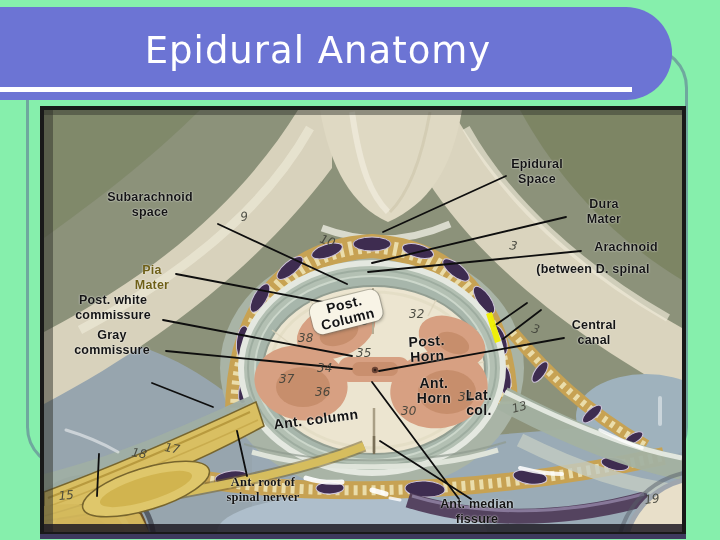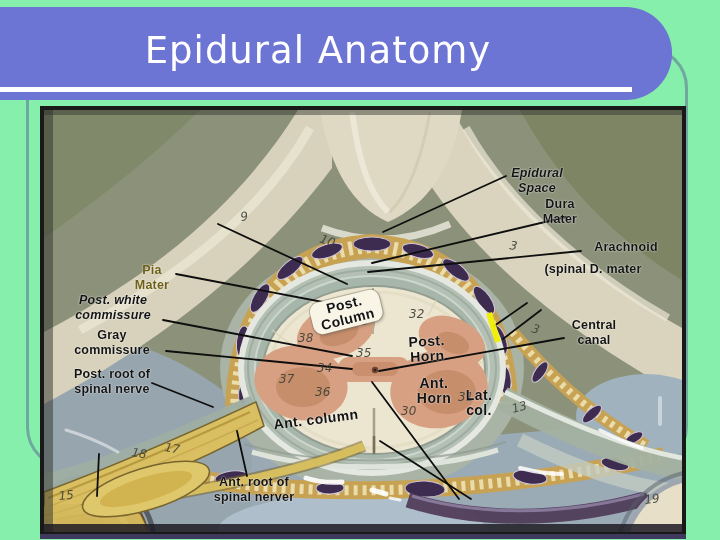--- a/index.html
+++ b/index.html
@@ -215,53 +215,57 @@
       <text x="458" y="401" class="hand">31</text>
       <text x="513" y="413" transform="rotate(-15 513 413)" class="hand">13</text>
       <text x="531" y="332" transform="rotate(15 531 332)" class="hand">3</text>
       <text x="164" y="451" transform="rotate(10 164 451)" class="hand">17</text>
       <text x="131" y="456" transform="rotate(10 131 456)" class="hand">18</text>
       <text x="59" y="500" transform="rotate(-5 59 500)" class="hand">15</text>
       <text x="645" y="504" transform="rotate(-8 645 504)" class="hand">19</text>
     </svg>
 
   <div class="label-layer">
+      <div class="fig-label" style="left: 150px; top: 190px; transform: translateX(-50%);">
+        <div>Subarachnoid</div>
+        <div>space</div>
+      </div>
       <div class="fig-label" style="left: 152px; top: 263px; transform: translateX(-50%); color: rgb(110, 95, 23);">
         <div>Pia</div>
         <div>Mater</div>
       </div>
-      <div class="fig-label" style="left: 113px; top: 293px; transform: translateX(-50%); font-style: italic;">
+      <div class="fig-label" style="left: 113px; top: 293px; transform: translateX(-50%);">
         <div>Post. white</div>
         <div>commissure</div>
       </div>
       <div class="fig-label" style="left: 112px; top: 328px; transform: translateX(-50%);">
         <div>Gray</div>
         <div>commissure</div>
       </div>
-      <div class="fig-label" style="left: 112px; top: 367px; transform: translateX(-50%);">
-        <div>Post. root of</div>
-        <div>spinal nerve</div>
-      </div>
-      <div class="fig-label" style="left: 254px; top: 475px; transform: translateX(-50%);">
+      <div class="fig-label" style="left: 263px; top: 475px; transform: translateX(-50%); font-family: Liberation Serif, serif;">
         <div>Ant. root of</div>
         <div>spinal nerver</div>
       </div>
-      <div class="fig-label" style="left: 537px; top: 166px; transform: translateX(-50%); font-style: italic;">
+      <div class="fig-label" style="left: 477px; top: 497px; transform: translateX(-50%);">
+        <div>Ant. median</div>
+        <div>fissure</div>
+      </div>
+      <div class="fig-label" style="left: 537px; top: 157px; transform: translateX(-50%);">
         <div>Epidural</div>
         <div>Space</div>
       </div>
-      <div class="fig-label" style="left: 560px; top: 197px; transform: translateX(-50%);">
+      <div class="fig-label" style="left: 604px; top: 197px; transform: translateX(-50%);">
         <div>Dura</div>
         <div>Mater</div>
       </div>
       <div class="fig-label" style="left: 626px; top: 240px; transform: translateX(-50%);">
         <div>Arachnoid</div>
       </div>
       <div class="fig-label" style="left: 593px; top: 262px; transform: translateX(-50%);">
-        <div>(spinal D. mater</div>
+        <div>(between D. spinal</div>
       </div>
       <div class="fig-label" style="left: 594px; top: 318px; transform: translateX(-50%);">
         <div>Central</div>
         <div>canal</div>
       </div>
       <div class="fig-label boxed onmodel" style="left: 346px; top: 296px; transform: translateX(-50%) rotate(-14deg);">
         <div>Post.</div>
         <div>Column</div>
       </div>
       <div class="fig-label onmodel" style="left: 427px; top: 334px; transform: translateX(-50%) rotate(-3deg);">

